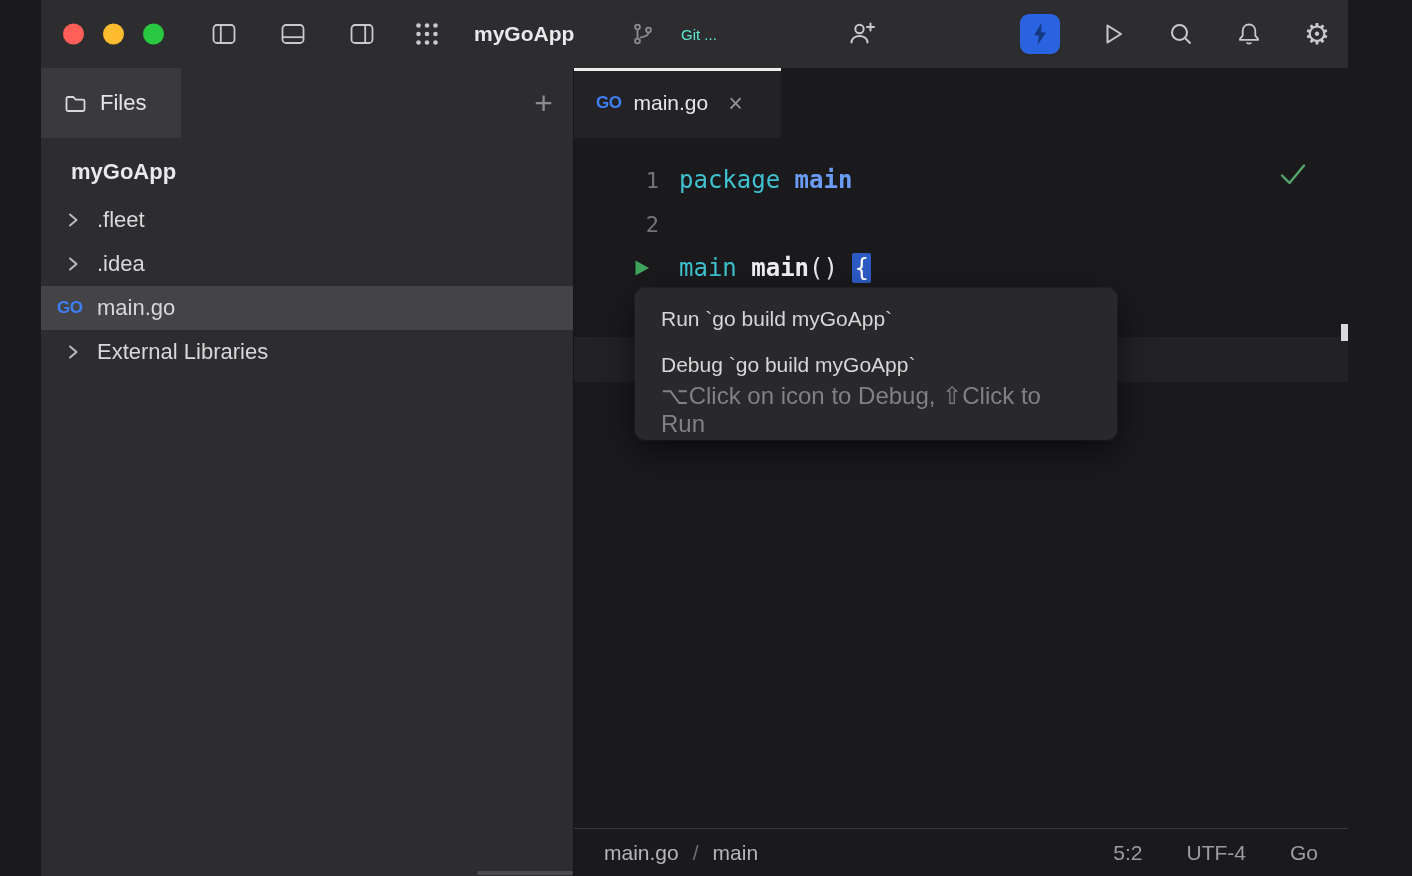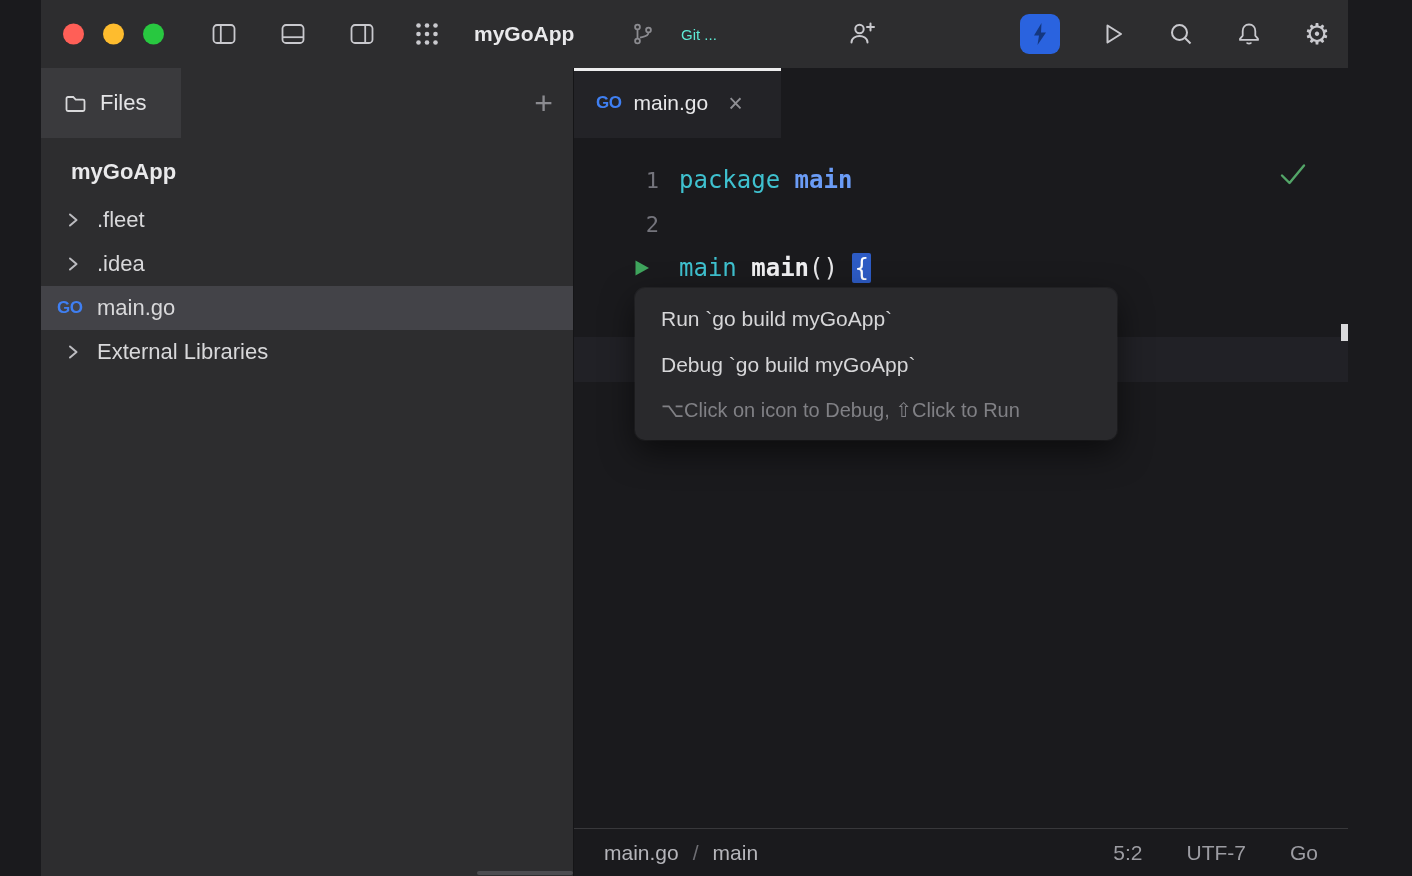--- a/index.html
+++ b/index.html
@@ -61,21 +61,21 @@
   .kw { color:#3fc1cf; font-weight:400; }
   .ident-blue { color:#6b9cf6; font-weight:600; }
   .fn { color:#efeff1; font-weight:700; }
   .brace-sel { background:#2d5bc4; color:#ffffff; border-radius:2px; padding:1px 2px; }
   .check-pos { position:absolute; top:22px; right:40px; z-index:2; }
   .scroll-mark { position:absolute; right:0; top:186px; width:7px; height:17px; background:#d9d9db; z-index:2; }
 
   .popup { position:absolute; left:61px; top:150px; width:482px; background:#29292c; border-radius:10px;
            box-shadow:0 12px 32px rgba(0,0,0,.55), 0 0 0 1px rgba(255,255,255,.05); padding:8px 0 8px; z-index:5; }
   .popup-item { height:46px; display:flex; align-items:center; padding:0 26px; font-size:21px; color:#d6d6d8; cursor:pointer; }
-  .popup-hint { height:44px; display:flex; align-items:center; padding:0 26px; font-size:20px; color:#808085; }
+  .popup-hint { height:44px; display:flex; align-items:center; padding:0 26px; font-size:24px; color:#808085; }
 
   .statusbar { flex:0 0 48px; height:48px; border-top:1px solid #38383b; display:flex; align-items:center;
                justify-content:space-between; padding:0 30px; font-size:21px; color:#9c9ca2; }
   .crumbs { display:flex; gap:14px; color:#b5b5ba; }
   .crumb-sep { color:#6f6f74; }
   .status-right { display:flex; gap:44px; }
 </style>
 </head>
 <body>
 
@@ -276,19 +276,19 @@
       </div>
 
       <footer class="statusbar">
         <div class="crumbs">
           <span>main.go</span>
           <span class="crumb-sep">/</span>
           <span>main</span>
         </div>
         <div class="status-right">
           <span>5:2</span>
-          <span>UTF-7</span>
+          <span>UTF-4</span>
           <span>Go</span>
         </div>
       </footer>
     </section>
   </div>
 </div>
 
 </body></html>

